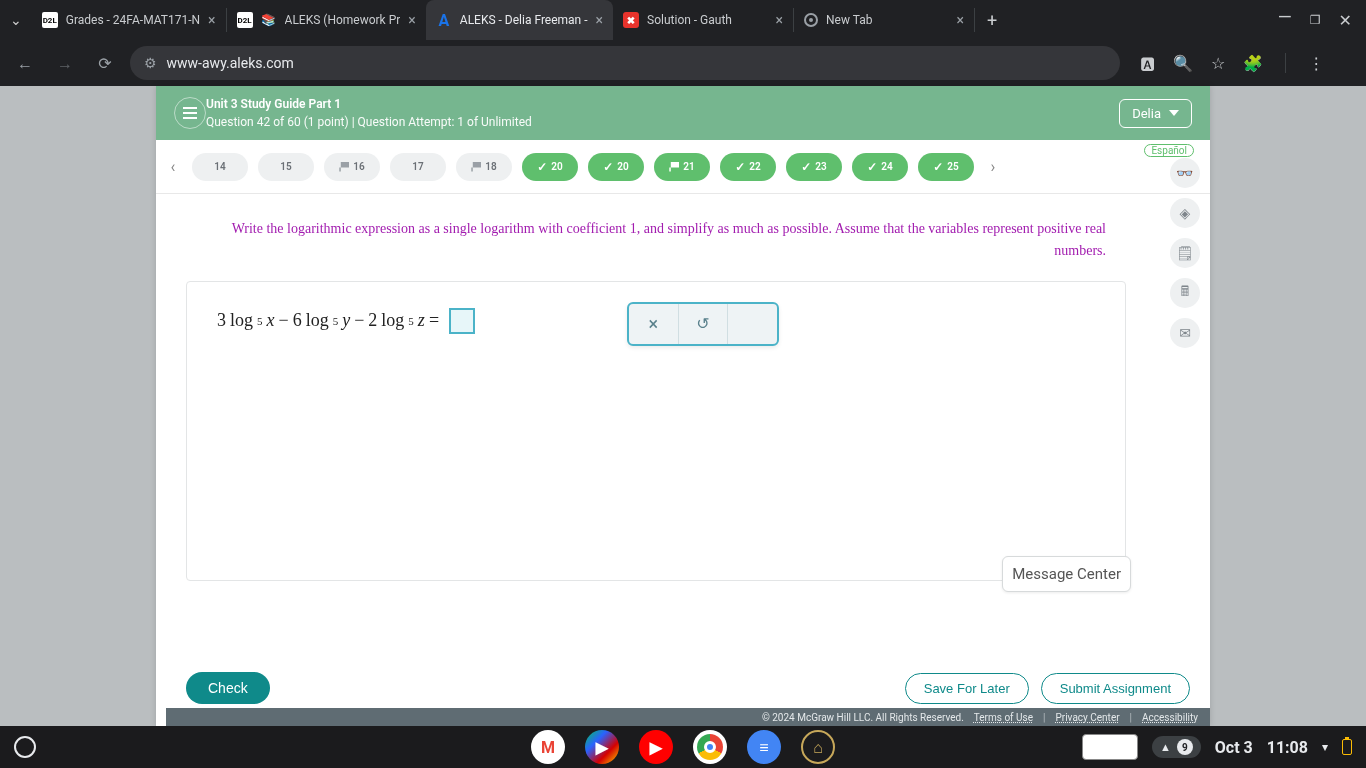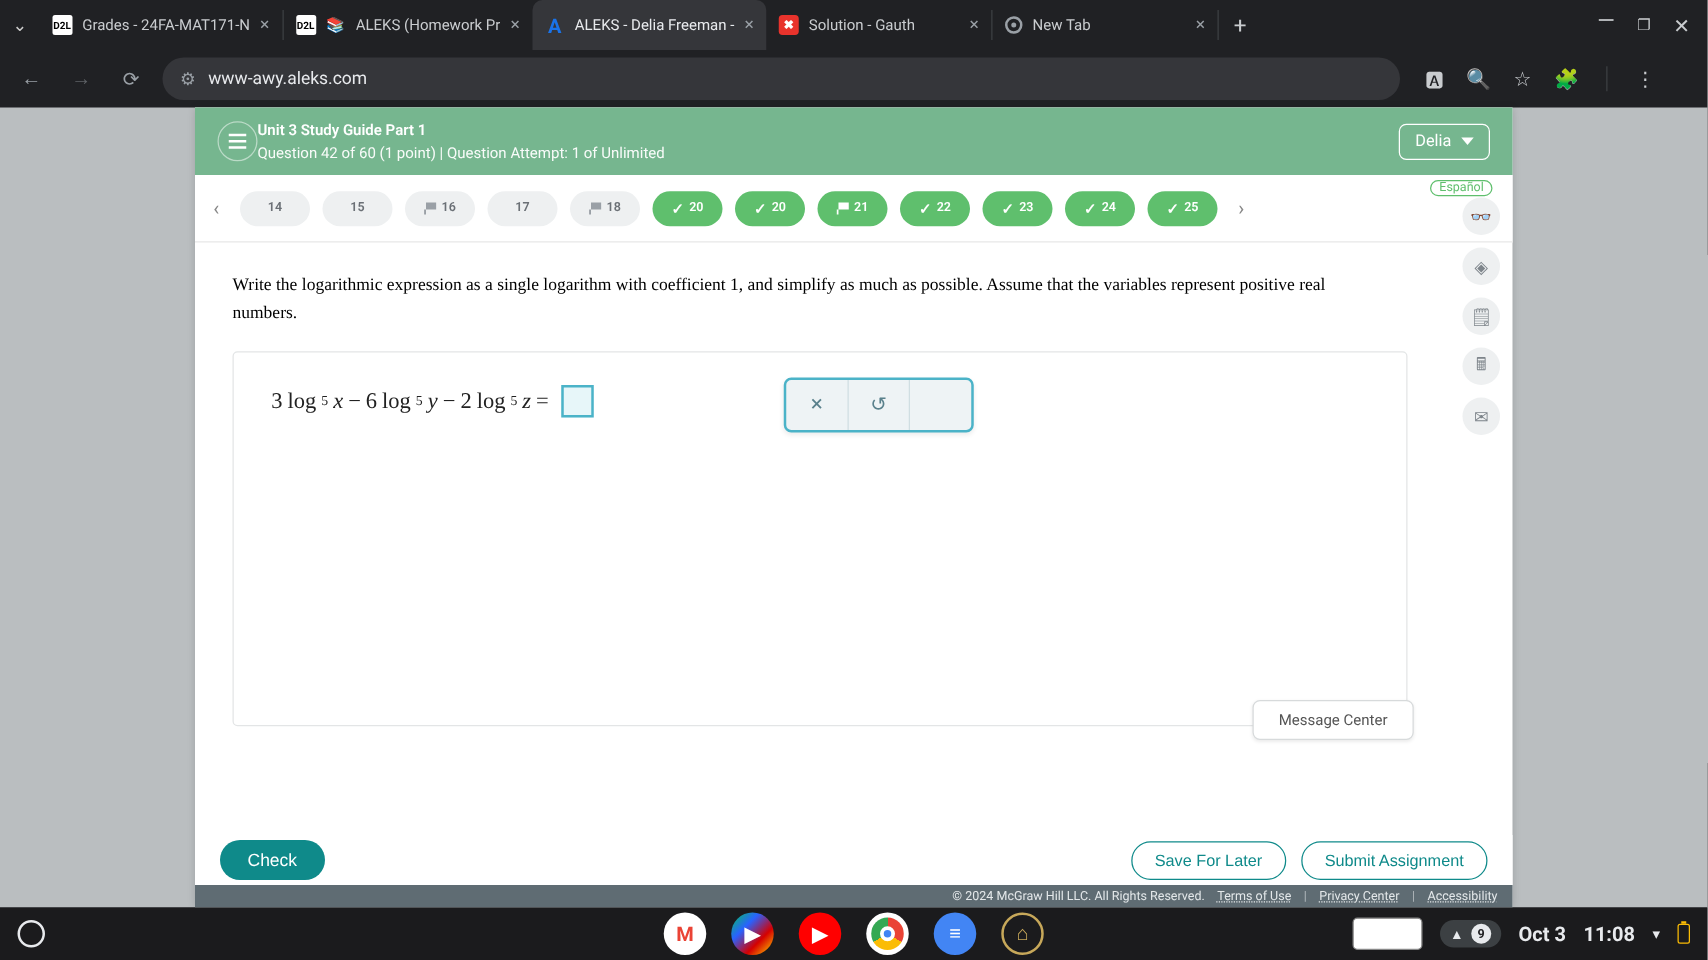--- a/index.html
+++ b/index.html
@@ -68,46 +68,46 @@
   .qpill { height:28px; min-width:56px; border-radius:14px; display:flex; align-items:center; justify-content:center; font-size:10px; font-weight:600; gap:4px; cursor:pointer; padding:0 14px;}
   .qpill.grey { background:#eef0f1; color:#6b7076;}
   .qpill.grey .flag{width:10px;height:10px;background:#9aa0a6;clip-path:polygon(0 0,100% 0,100% 60%,0 60%,0 100%,15% 100%,15% 0);}
   .qpill.green { background:#5fbf6d; color:#fff;}
   .qpill.green::before{content:"✓"; font-size:12px;}
   .qpill.greenflag { background:#5fbf6d; color:#fff;}
   .qpill.greenflag .flag{width:10px;height:10px;background:#fff;clip-path:polygon(0 0,100% 0,100% 60%,0 60%,0 100%,15% 100%,15% 0);}
   .esp-badge { position:absolute; right:16px; top:4px; font-size:10px; color:#5fbf6d; border:1px solid #5fbf6d; border-radius:8px; padding:0 6px;}
   
   .content { padding:24px 30px 10px 30px; position:relative; height:calc(100% - 54px - 54px - 58px);}
-  .prompt { font-size:14px; color:#000000; line-height:1.6; margin-bottom:18px; max-width:920px; font-family: Georgia, 'Times New Roman', serif;}
+  .prompt { font-size:14px; color:#a21caf; line-height:1.6; margin-bottom:18px; max-width:920px; font-family: Georgia, 'Times New Roman', serif; text-align: right;}
   .prompt .one { font-family: 'Times New Roman', serif;}
   .probpanel { border:1px solid #e3e5e6; border-radius:4px; height:300px; position:relative; padding:26px 30px; max-width:940px;}
   .expr { font-family: 'Times New Roman', serif; font-size:18px; color:#222; display:flex; align-items:center; gap:4px;}
   .expr sub{font-size:11px; vertical-align:sub;}
   .ansbox { width:26px; height:26px; border:2px solid #4bb3c8; background:#e7f6f9; display:inline-block; margin-left:6px;}
   .math-palette { position:absolute; left:440px; top:20px; width:152px; border:2px solid #4bb3c8; border-radius:6px; background:#eef3f5; box-shadow:0 2px 4px rgba(0,0,0,0.08);}
   .math-palette .prow { display:flex;}
   .math-palette .cell { flex:1; height:40px; display:flex; align-items:center; justify-content:center; font-size:14px; color:#3a6470; cursor:pointer; border-right:1px solid #d0dee2;}
   .math-palette .cell:last-child{border-right:none;}
   .math-palette .prow+.prow{border-top:1px solid #d0dee2; background:#e3ebee;}
   .math-palette .logtok { font-size:10px;}
   .math-palette .fractok { display:flex;flex-direction:column;align-items:center;gap:2px;}
   .math-palette .fractok span{width:10px;height:10px;border:1.5px solid #4a7f8c;}
   .math-palette .fractok .bar{width:14px;height:1.5px;background:#4a7f8c;}
   .math-palette .exptok { position:relative; width:18px;height:18px;}
   .math-palette .exptok .base{position:absolute;left:0;bottom:0;width:12px;height:12px;border:1.5px solid #4a7f8c;}
   .math-palette .exptok .sup{position:absolute;right:-2px;top:-2px;width:8px;height:8px;border:1.5px solid #4bb3c8;}
   .math-palette .xcell { font-size:18px; color:#5a818c;}
   .math-palette .undo { font-size:16px; color:#5a818c;}
-  .msg-center { position:absolute; right:-6px; bottom:-12px; background:#fff; border:1px solid #d7dadb; border-radius:6px; padding:8px 20px; font-size:12px; color:#555; box-shadow:0 1px 3px rgba(0,0,0,0.08);margin-left:24px;}
+  .msg-center { position:absolute; right:-6px; bottom:-12px; background:#fff; border:1px solid #d7dadb; border-radius:6px; padding:8px 9px; font-size:15px; color:#555; box-shadow:0 1px 3px rgba(0,0,0,0.08);margin-left:24px;}
   
   .railwrap { position:absolute; right:10px; top:72px; display:flex; flex-direction:column; gap:10px;}
   .railwrap .rbtn{ width:30px;height:30px;border-radius:50%;background:#eef0f1;color:#7e858b;display:flex;align-items:center;justify-content:center;font-size:14px;cursor:pointer;}
   
-  .footer { position:absolute; left:0; right:0; bottom:0; height:58px; }
+  .footer { position:absolute; left:10px; right:0; bottom:0; height:58px; }
   .footer .btns { height:40px; display:flex; align-items:center; padding:0 20px; gap:12px; background:#fff;}
   .check-btn { background:#0f8a8a; color:#fff; border-radius:18px; padding:8px 22px; font-size:14px; border:none; cursor:pointer; font-weight:500;}
   .sfl-btn, .submit-btn { border:1.5px solid #0f8a8a; color:#0f8a8a; background:#fff; border-radius:18px; padding:7px 18px; font-size:13px; cursor:pointer; font-weight:500;}
   .footer .copyright { height:18px; background:#5f6c73; color:#e4e8ea; font-size:10px; display:flex; align-items:center; justify-content:flex-end; padding:0 12px; gap:10px;}
   .footer .copyright a{color:#e4e8ea; text-decoration:underline dotted; cursor:pointer;}
   .footer .copyright .csep{opacity:0.6;}
 
   
   .shelf { position:absolute; left:0; right:0; bottom:0; height:42px; background:#1b1b1d; display:flex; align-items:center; padding:0 14px;}
   .shelf .launcher { width:22px;height:22px;border:2px solid #e8eaed;border-radius:50%;}

